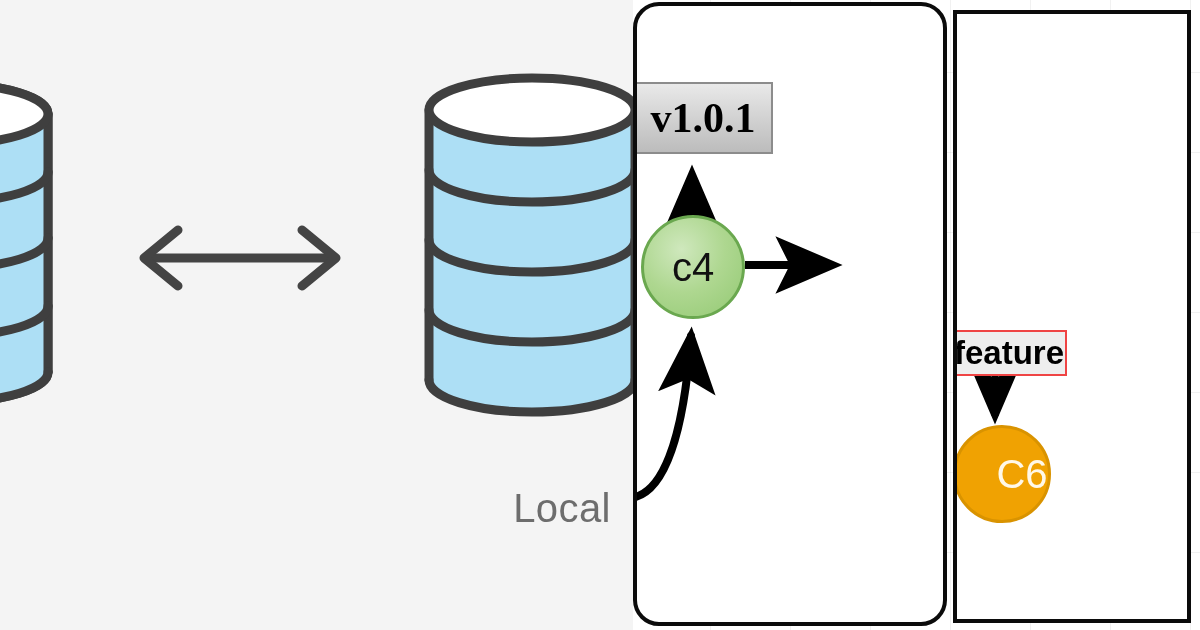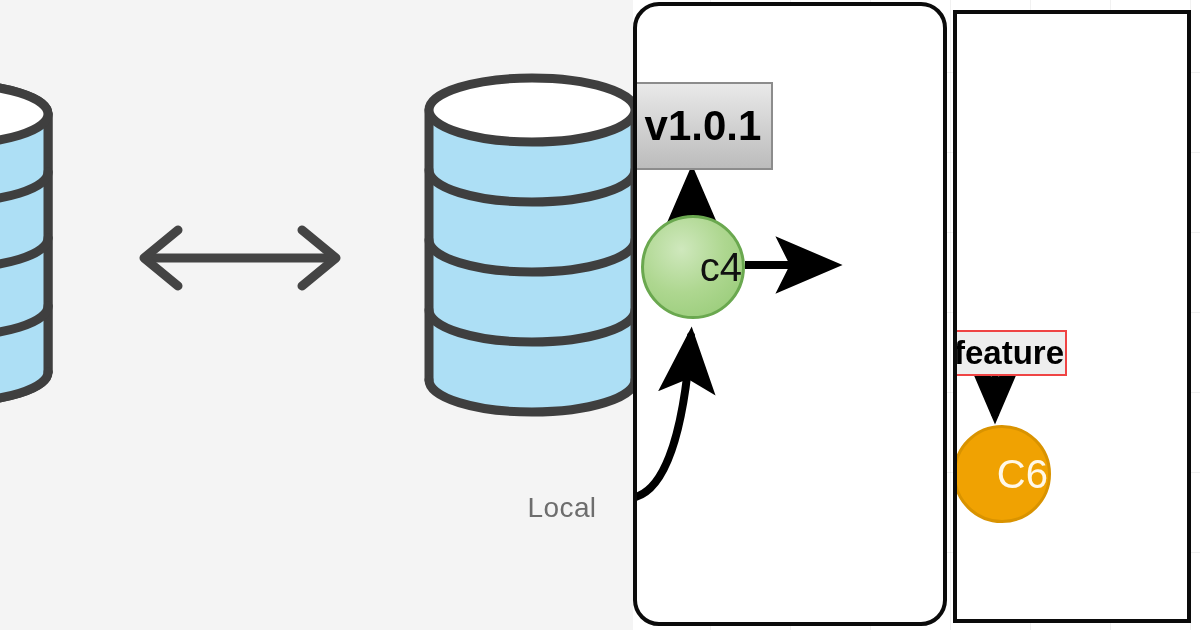--- a/index.html
+++ b/index.html
@@ -38,21 +38,21 @@
     overflow: hidden;
   }
 
   .cylinder { position: absolute; }
   .cyl-svg { display: block; }
 
   .repo-caption {
     position: absolute;
     text-align: center;
     color: #6d6d6d;
-    font-size: 28px;
+    font-size: 40px;
     line-height: 44px;
     letter-spacing: 0.4px;
     white-space: nowrap;
   }
 
   .dbl-arrow { position: absolute; }
 
   
   .panel-rounded {
     position: absolute;
@@ -105,21 +105,21 @@
     white-space: nowrap;
     overflow: hidden;
   }
 
   
   .commit {
     position: absolute;
     border-radius: 50%;
     display: flex;
     align-items: center;
-    justify-content: flex-end;
+    justify-content: center;
     box-sizing: border-box;
     white-space: nowrap;
   }
   .commit-green {
     background: radial-gradient(circle at 38% 32%, #cfe8bd 0%, #aed790 48%, #93c973 100%);
     border: 3px solid #6aa84f;
     color: #111111;
     font-size: 40px;
     font-weight: normal;
   }
@@ -224,21 +224,21 @@
         </marker>
       </defs>
 
       <line x1="55" y1="208" x2="55" y2="168" stroke="#000000" stroke-width="8" marker-end="url(#arrHeadM)"></line>
 
       <line x1="108" y1="259" x2="196" y2="259" stroke="#000000" stroke-width="8" marker-end="url(#arrHeadM)"></line>
 
       <path d="M -6,492 C 24,488 46,440 54,330" fill="none" stroke="#000000" stroke-width="8" stroke-linecap="round" marker-end="url(#arrHeadM)"></path>
     </svg>
 
-    <div class="tag-box" style="left:-4px; top:76px; width:140px; height:88px; font-size:42px;">
+    <div class="tag-box" style="left:-4px; top:76px; width:140px; height:72px; font-size:42px;font-family:Liberation Serif, serif;">
       <span>v1.0.1</span>
     </div>
 
     <div class="commit commit-green" style="left:4px; top:209px; width:104px; height:104px;">
       <span>c4</span>
     </div>
 
   </div>
 
   <div class="panel-rect">

